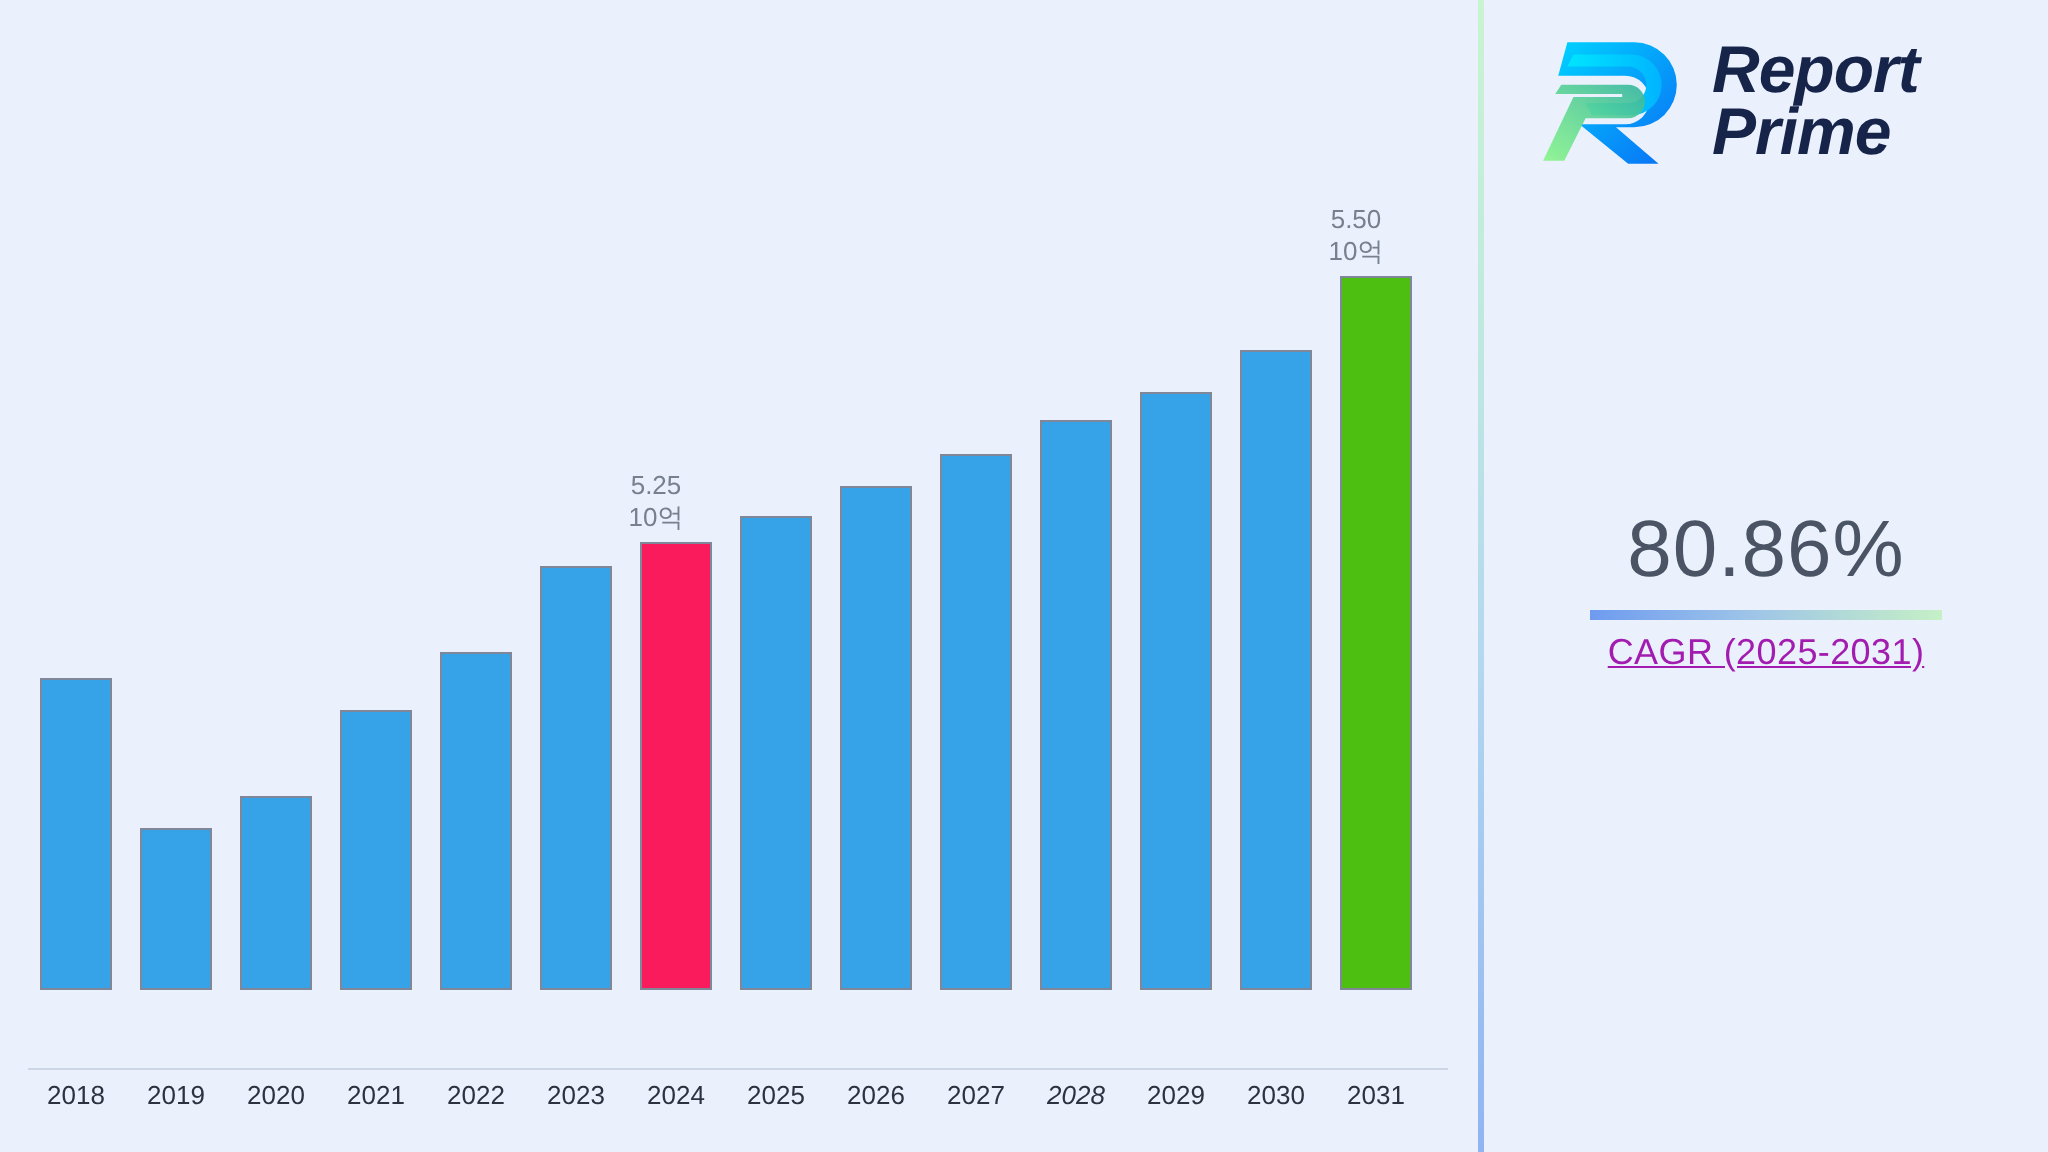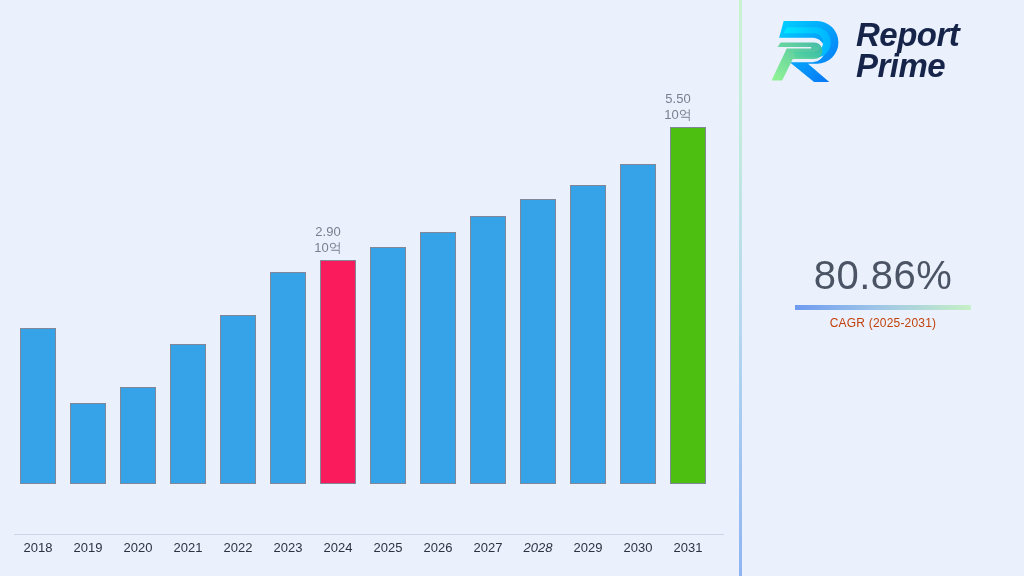--- a/index.html
+++ b/index.html
@@ -50,21 +50,21 @@
     position: absolute;
     left: 14px;
     top: 534px;
     width: 710px;
     height: 1px;
     background: #ccd6e6;
   }
 
   .bar-group {
     position: absolute;
-    bottom: 52px;
+    bottom: 41px;
     width: 16px;
   }
   .bar {
     position: absolute;
     bottom: 0;
     left: 0;
     width: 36px;
     box-sizing: border-box;
     border: 1px solid #7f8798;
   }
@@ -147,23 +147,24 @@
     line-height: 46px;
     letter-spacing: 0.5px;
   }
   #cagr-divider {
     width: 176px;
     height: 5px;
     margin: 7px auto 6px auto;
     background: linear-gradient(to right, #6e9bf0 0%, #9dc4e8 45%, #c6f0c6 100%);
   }
   #cagr-caption {
-    font-size: 12px;
-    color: #c2410c;
+    font-size: 18px;
+    color: #a21caf;
     letter-spacing: 0.2px;
+    text-decoration: underline;
   }
 </style>
 </head>
 <body>
 
 <div id="root">
 
   <div id="chart-panel">
 
 
@@ -183,21 +184,21 @@
           <div class="bar c-blue" style="height: 140px; width: 36px;"></div>
         </div>
         <div class="bar-group" style="left: 220px; height: 229px;">
           <div class="bar c-blue" style="height: 169px; width: 36px;"></div>
         </div>
         <div class="bar-group" style="left: 270px; height: 272px;">
           <div class="bar c-blue" style="height: 212px; width: 36px;"></div>
         </div>
         <div class="bar-group" style="left: 320px; height: 284px;">
           <div class="bar-label" style="bottom: 228px;">
-            <span class="l1">2.90</span>
+            <span class="l1">5.25</span>
             <span class="l2">10억</span>
           </div>
           <div class="bar c-pink" style="height: 224px; width: 36px;"></div>
         </div>
         <div class="bar-group" style="left: 370px; height: 297px;">
           <div class="bar c-blue" style="height: 237px; width: 36px;"></div>
         </div>
         <div class="bar-group" style="left: 420px; height: 312px;">
           <div class="bar c-blue" style="height: 252px; width: 36px;"></div>
         </div>

